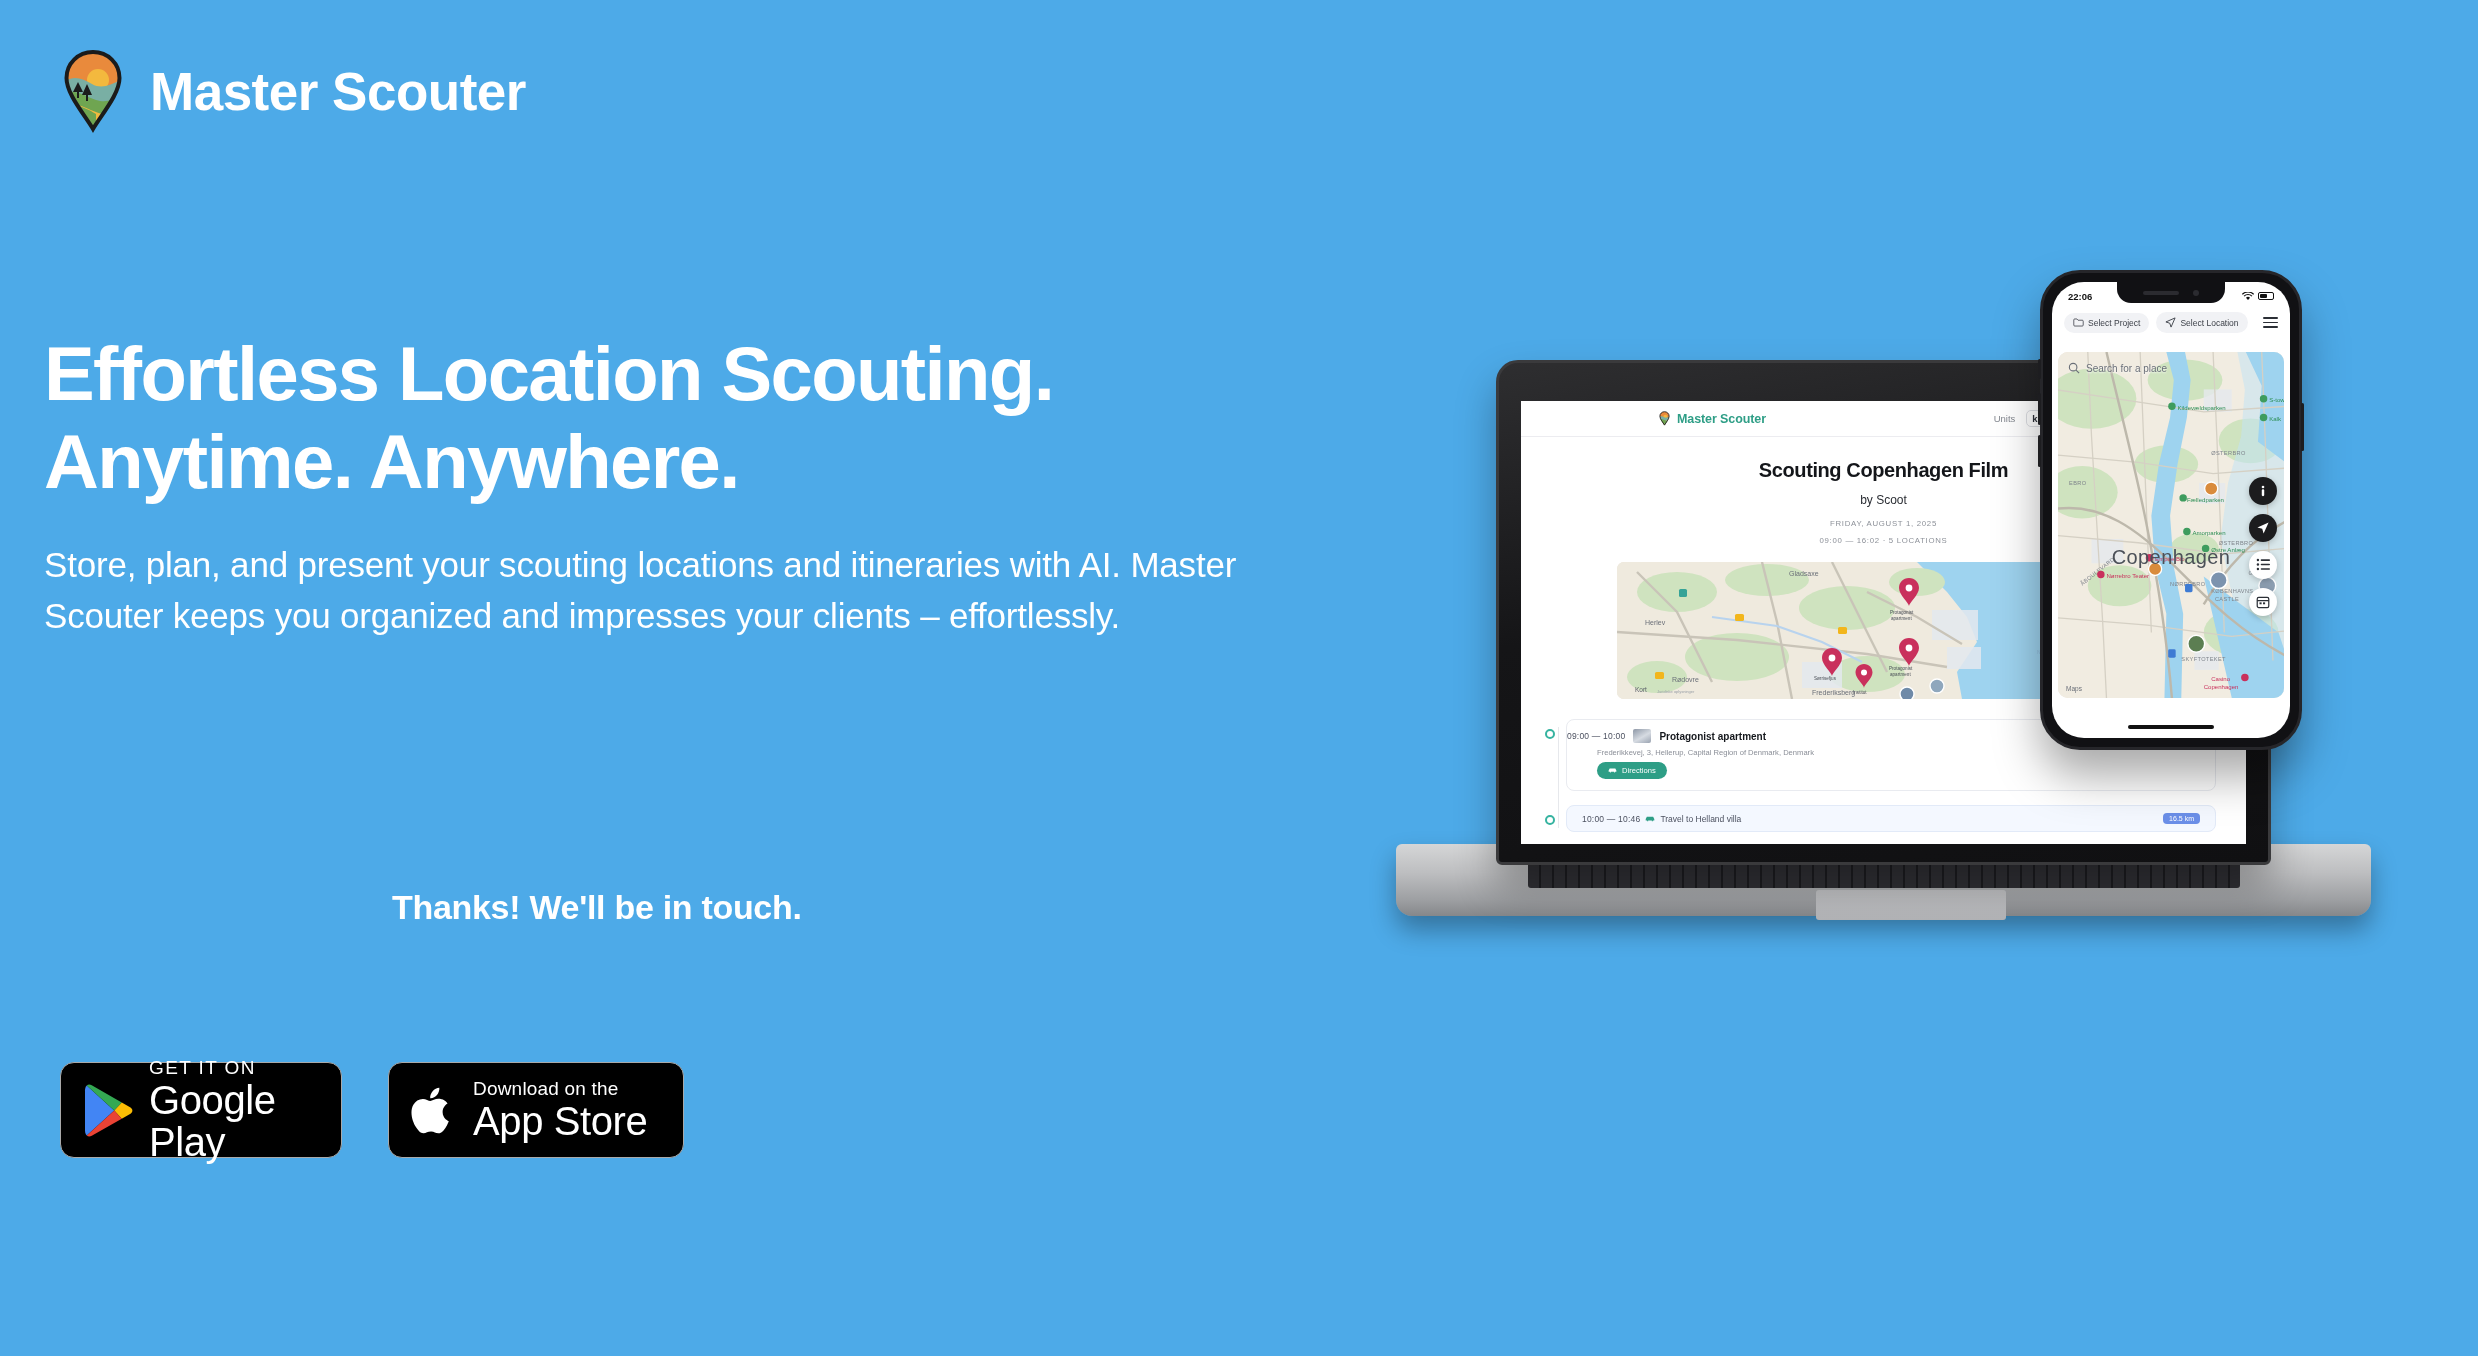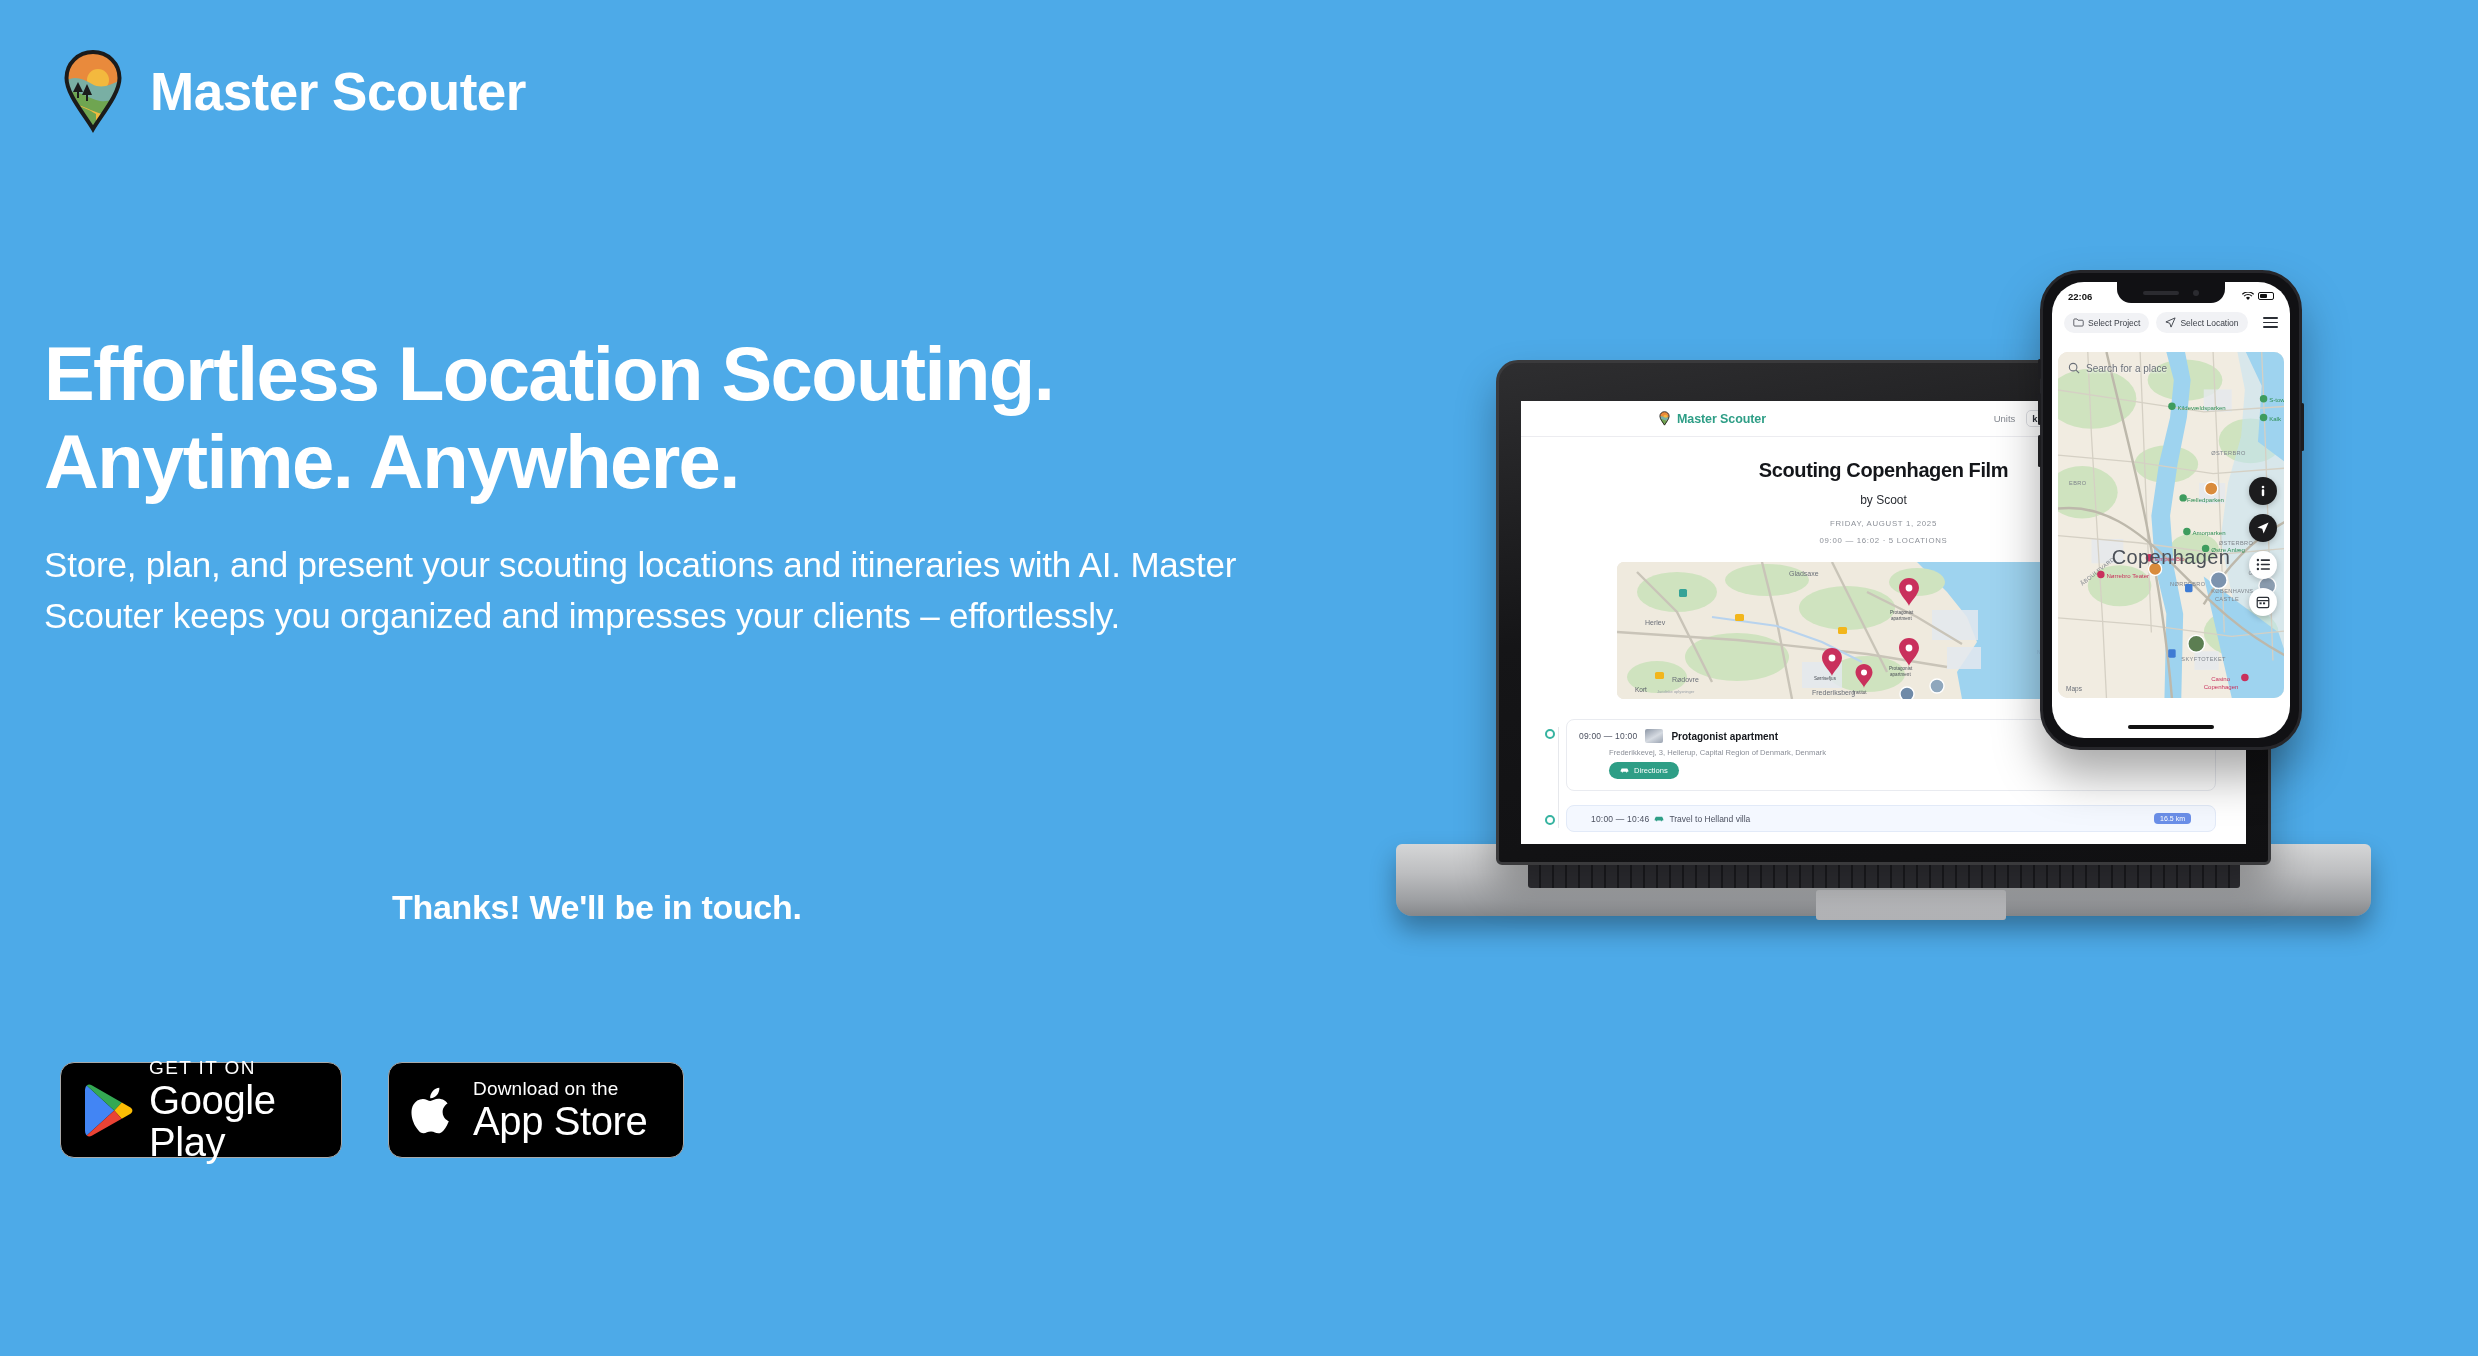--- a/index.html
+++ b/index.html
@@ -114,23 +114,23 @@
   .map-frame {
     margin: 17px auto 0; width: 534px; height: 137px; border-radius: 7px;
     overflow:hidden; position:relative; background:#e9e3d8;
   }
   .timeline { margin: 20px 0 0 0; padding: 0 30px 0 24px; text-align:left; position:relative; }
   .tl-line { position:absolute; left:37px; top:8px; bottom:4px; width:1px; background:#e6e8ec; }
   .tl-row { display:flex; align-items:flex-start; gap:11px; position:relative; margin-bottom:14px; }
   .tl-dot { width:10px; height:10px; border-radius:50%; border:2px solid #36b3a0; background:#fff; margin-top:10px; flex:none; z-index:2; }
   .tl-card {
     flex:1; border:1px solid #e9ebf0; border-radius:8px; background:#fff;
-    padding:9px 12px 11px; display:flex; flex-direction:column; gap:5px;
-  }
-  .tl-card.travel { background:#f4f8ff; border-color:#e2eaf8; padding:7px 24px; }
+    padding:9px 0 11px; display:flex; flex-direction:column; gap:5px;
+  }
+  .tl-card.travel { background:#f4f8ff; border-color:#e2eaf8; padding:7px 15px; }
   .tl-head { display:flex; align-items:center; gap:8px; }
   .tl-time { font-size:8.5px; color:#4c5160; letter-spacing:.2px; flex:none; }
   .tl-thumb { width:18px; height:14px; border-radius:2px; background:linear-gradient(150deg,#8d97a6,#d6dbe2 55%,#9aa3b1); flex:none; }
   .tl-name { font-size:10px; font-weight:700; color:#15181d; }
   .tl-dur { margin-left:auto; font-size:7px; color:#8d9199; }
   .tl-addr { font-size:7.6px; color:#8a8e97; padding-left:30px; }
   .tl-btn {
     margin-left:30px; align-self:flex-start; background:#2e9e86; color:#fff;
     font-size:7.6px; border-radius:999px; padding:4px 11px; display:flex; align-items:center; gap:5px; cursor:pointer;
   }

